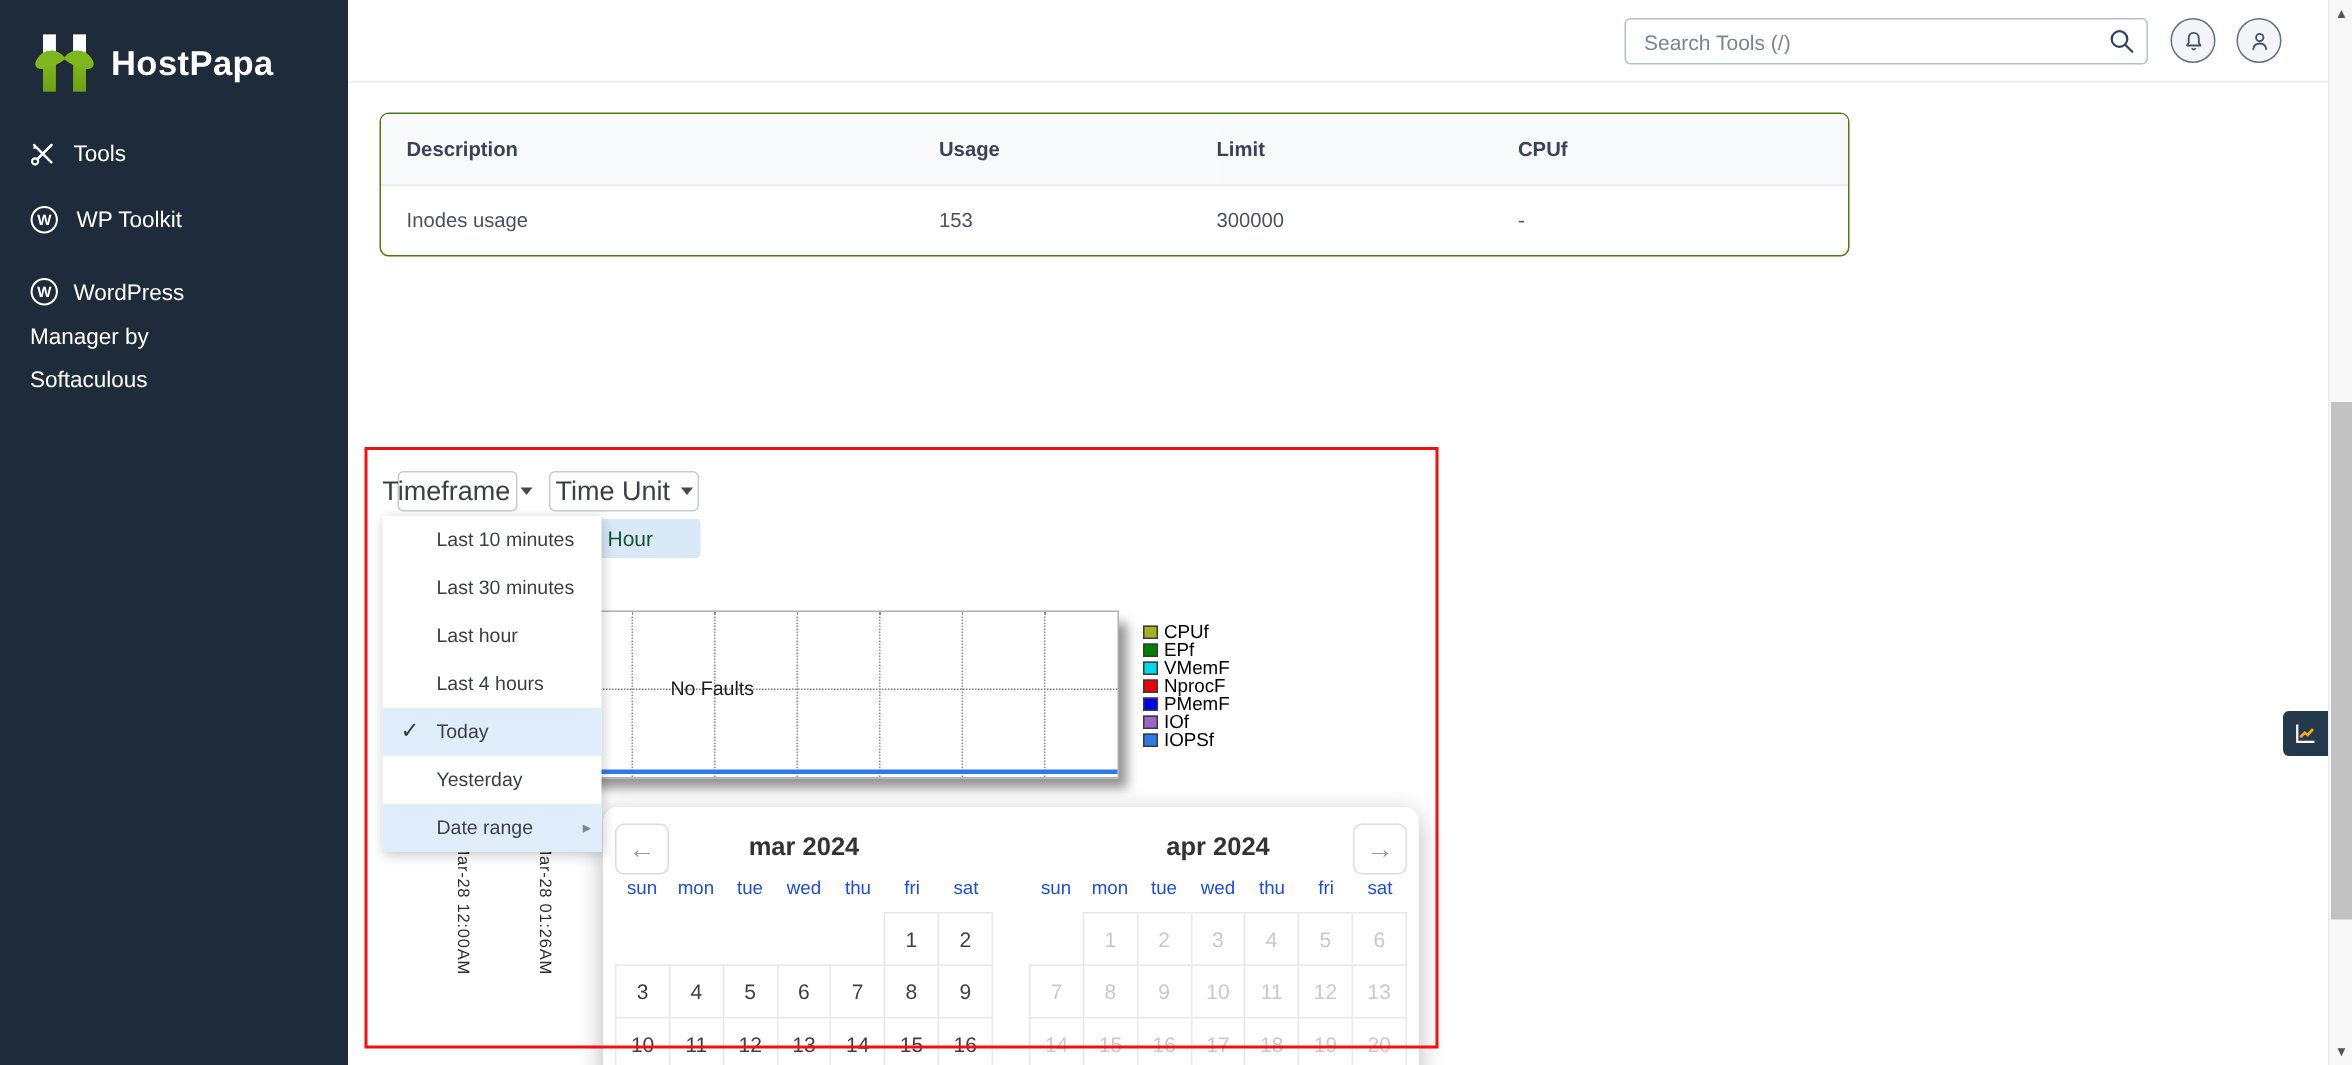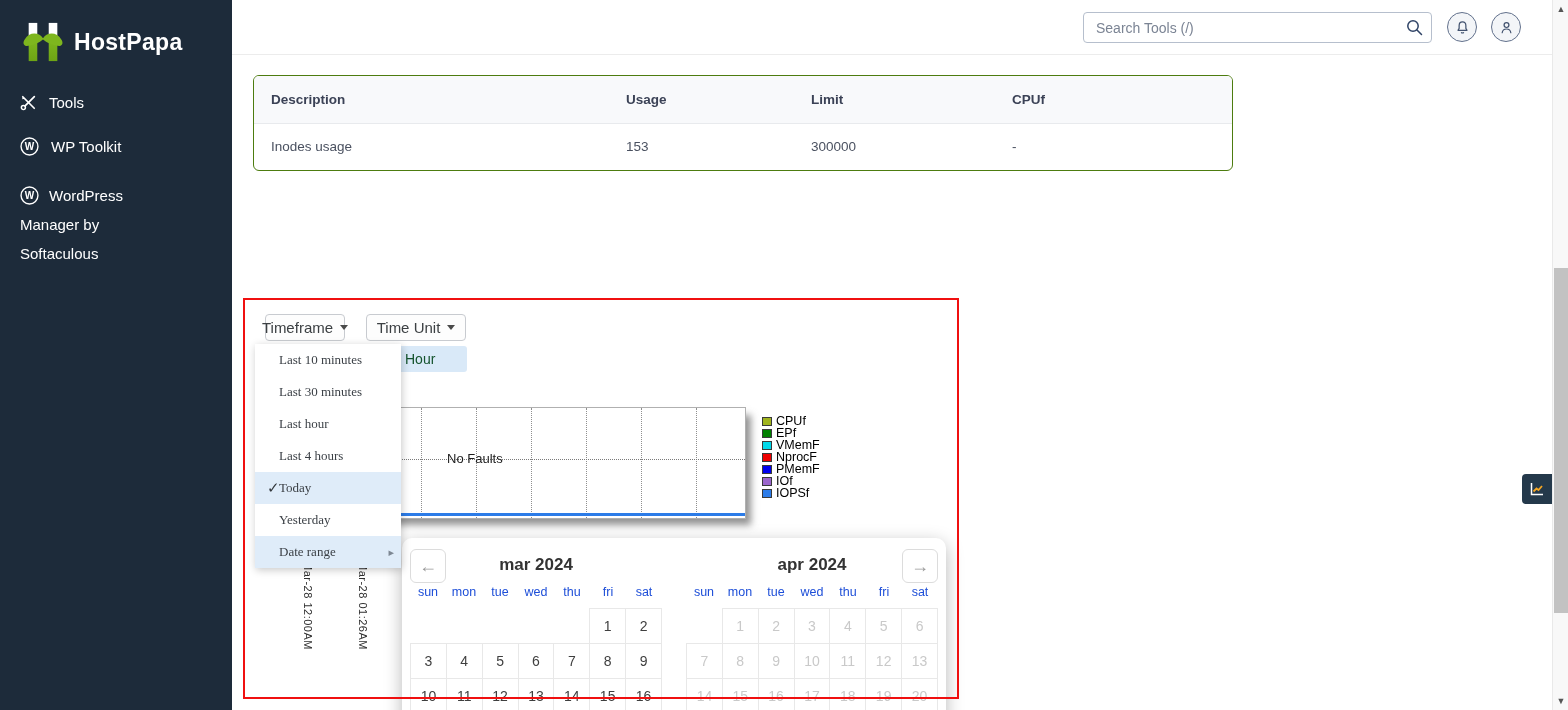--- a/index.html
+++ b/index.html
@@ -37,21 +37,21 @@
   #usage-card thead tr { background:#f8f9fb; }
   #usage-card th { text-align:left; font-size:13.5px; color:#3b4256; font-weight:bold;
                    height:47px; border-bottom:1px solid #e8eaed; }
   #usage-card td { font-size:13.5px; color:#4a5160; height:47px; }
   #usage-card th:nth-child(1), #usage-card td:nth-child(1){ padding-left:17px; width:372px;}
   #usage-card th:nth-child(2), #usage-card td:nth-child(2){ width:185px;}
   #usage-card th:nth-child(3), #usage-card td:nth-child(3){ width:201px;}
 
   
   .ctl-btn { position:absolute; top:314px; height:27px; background:#fdfdfd;
-             border:1px solid #c8cbd0; border-radius:4px; font-size:15px; color:#3c4043;
+             border:1px solid #c8cbd0; border-radius:4px; font-size:18px; color:#3c4043;
              display:flex; align-items:center; justify-content:center; gap:7px;
              cursor:pointer; z-index:6; }
   #btn-timeframe { left:265px; width:80px; }
   #btn-timeunit  { left:366px; width:100px; }
   .caret { width:0; height:0; border-left:4px solid transparent;
            border-right:4px solid transparent; border-top:5px solid #4a4a4a; }
   #hour-chip { position:absolute; left:392px; top:346px; width:75px; height:26px;
                background:#d9e9f8; border-radius:3px; font-size:14px; color:#14532d;
                line-height:26px; padding-left:13px; z-index:4; }
 
@@ -66,22 +66,22 @@
   #legend { position:absolute; left:762px; top:415px; z-index:1; }
   .lg-row { display:flex; align-items:center; height:12px; }
   .lg-sw { width:10px; height:9px; border:1px solid #3a3a3a; margin-right:4px; }
   .lg-lb { font-size:12.5px; color:#000; line-height:12px; }
   .xlab { position:absolute; top:561px; writing-mode:vertical-rl; font-size:11px;
           color:#2f2f2f; letter-spacing:.5px; z-index:1; white-space:nowrap; }
 
   
   #tf-menu { position:absolute; left:255px; top:344px; width:146px; background:#fff;
              box-shadow:1px 2px 8px rgba(0,0,0,.22); z-index:20; }
-  .menu-item { position:relative; height:32px; line-height:32px; padding-left:24px;
-               font-size:13px; color:#3a3f45; cursor:pointer; white-space:nowrap;font-family:Liberation Serif, serif; }
+  .menu-item { position:relative; height:32px; line-height:32px; padding-left:36px;
+               font-size:13px; color:#3a3f45; cursor:pointer; white-space:nowrap; }
   .menu-item.hl { background:#dfecf9; }
   .mi-check { position:absolute; left:12px; top:0; font-size:15px; color:#33383d; }
   .mi-sub { position:absolute; right:7px; top:0; font-size:11px; color:#7d8793; }
 
   
   #datepicker { position:absolute; left:402px; top:538px; width:544px; height:200px;
                 background:#fff; border-radius:10px; z-index:10; padding:10px 8px 0 8px;
                 box-shadow:0 5px 18px rgba(0,0,0,.28); display:flex; gap:24px; }
   .calendar { width:252px; position:relative; }
   .cal-head { position:relative; height:37px; }

